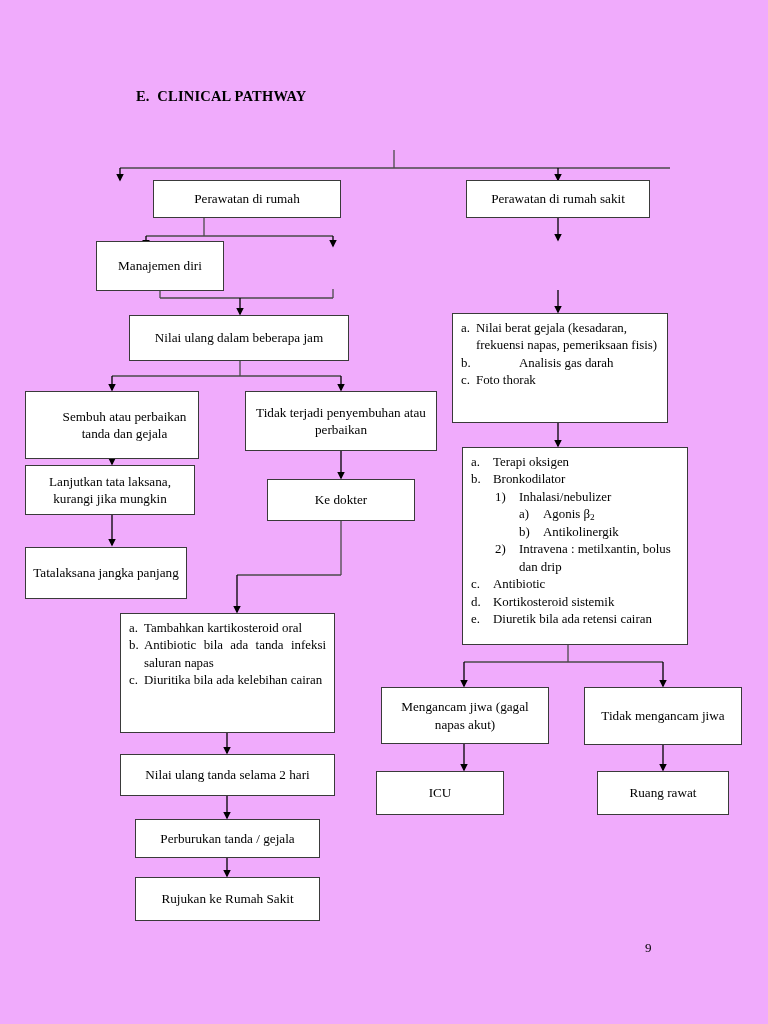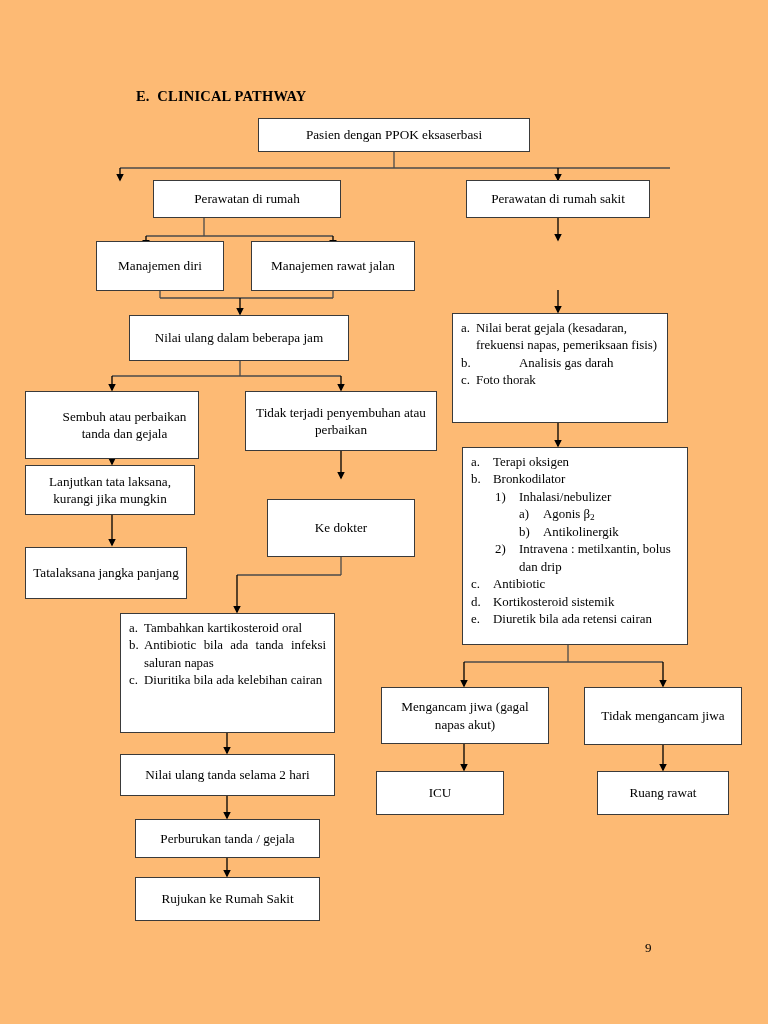--- a/index.html
+++ b/index.html
@@ -4,21 +4,21 @@
 <style>
   html, body {
     margin: 0;
     padding: 0;
     background: #ffffff;
   }
   #page {
     position: relative;
     width: 768px;
     height: 1024px;
-    background: #fdba74;
+    background: #f0abfc;
     overflow: hidden;
     font-family: "Liberation Serif", "DejaVu Serif", serif;
     color: #000000;
   }
   #connectors {
     position: absolute;
     left: 0;
     top: 0;
     width: 768px;
     height: 1024px;
@@ -148,29 +148,27 @@
       <path d="M 568 645 L 568 662"></path>
       <path d="M 464 662 L 663 662"></path>
       <path d="M 464 662 L 464 686" marker-end="url(#ah)" stroke="#000"></path>
       <path d="M 663 662 L 663 686" marker-end="url(#ah)" stroke="#000"></path>
 
       <path d="M 464 744 L 464 770" marker-end="url(#ah)" stroke="#000"></path>
       <path d="M 663 744 L 663 770" marker-end="url(#ah)" stroke="#000"></path>
     </g>
   </svg>
 
-  <div class="node" style="left:258px; top:118px; width:272px; height:34px;">Pasien dengan PPOK eksaserbasi</div>
 
   <div class="node" style="left:153px; top:180px; width:188px; height:38px;">Perawatan di rumah</div>
 
   <div class="node" style="left:466px; top:180px; width:184px; height:38px;">Perawatan di rumah sakit</div>
 
   <div class="node" style="left:96px; top:241px; width:128px; height:50px;">Manajemen diri</div>
 
-  <div class="node" style="left:251px; top:241px; width:164px; height:50px;">Manajemen rawat jalan</div>
 
 
   <div class="node" style="left:129px; top:315px; width:220px; height:46px;">Nilai ulang dalam beberapa jam</div>
 
   <div class="node list" style="left:452px; top:313px; width:216px; height:110px;">
     <div class="li">
       <span class="marker">a.</span>
       <span class="body-txt">Nilai berat gejala (kesadaran, frekuensi napas, pemeriksaan fisis)</span>
     </div>
     <div class="li">
@@ -221,21 +219,21 @@
       <span class="body-txt">Kortikosteroid sistemik</span>
     </div>
     <div class="li">
       <span class="marker2">e.</span>
       <span class="body-txt">Diuretik bila ada retensi cairan</span>
     </div>
   </div>
 
   <div class="node" style="left:25px; top:465px; width:170px; height:50px;">Lanjutkan tata laksana, kurangi jika mungkin</div>
 
-  <div class="node" style="left:267px; top:479px; width:148px; height:58px;margin-top:20px;">Ke dokter</div>
+  <div class="node" style="left:267px; top:479px; width:148px; height:42px;">Ke dokter</div>
 
   <div class="node" style="left:25px; top:547px; width:162px; height:52px;">Tatalaksana jangka panjang</div>
 
   <div class="node list" style="left:120px; top:613px; width:215px; height:120px;">
     <div class="li">
       <span class="marker">a.</span>
       <span class="body-txt just">Tambahkan kartikosteroid oral</span>
     </div>
     <div class="li">
       <span class="marker">b.</span>

